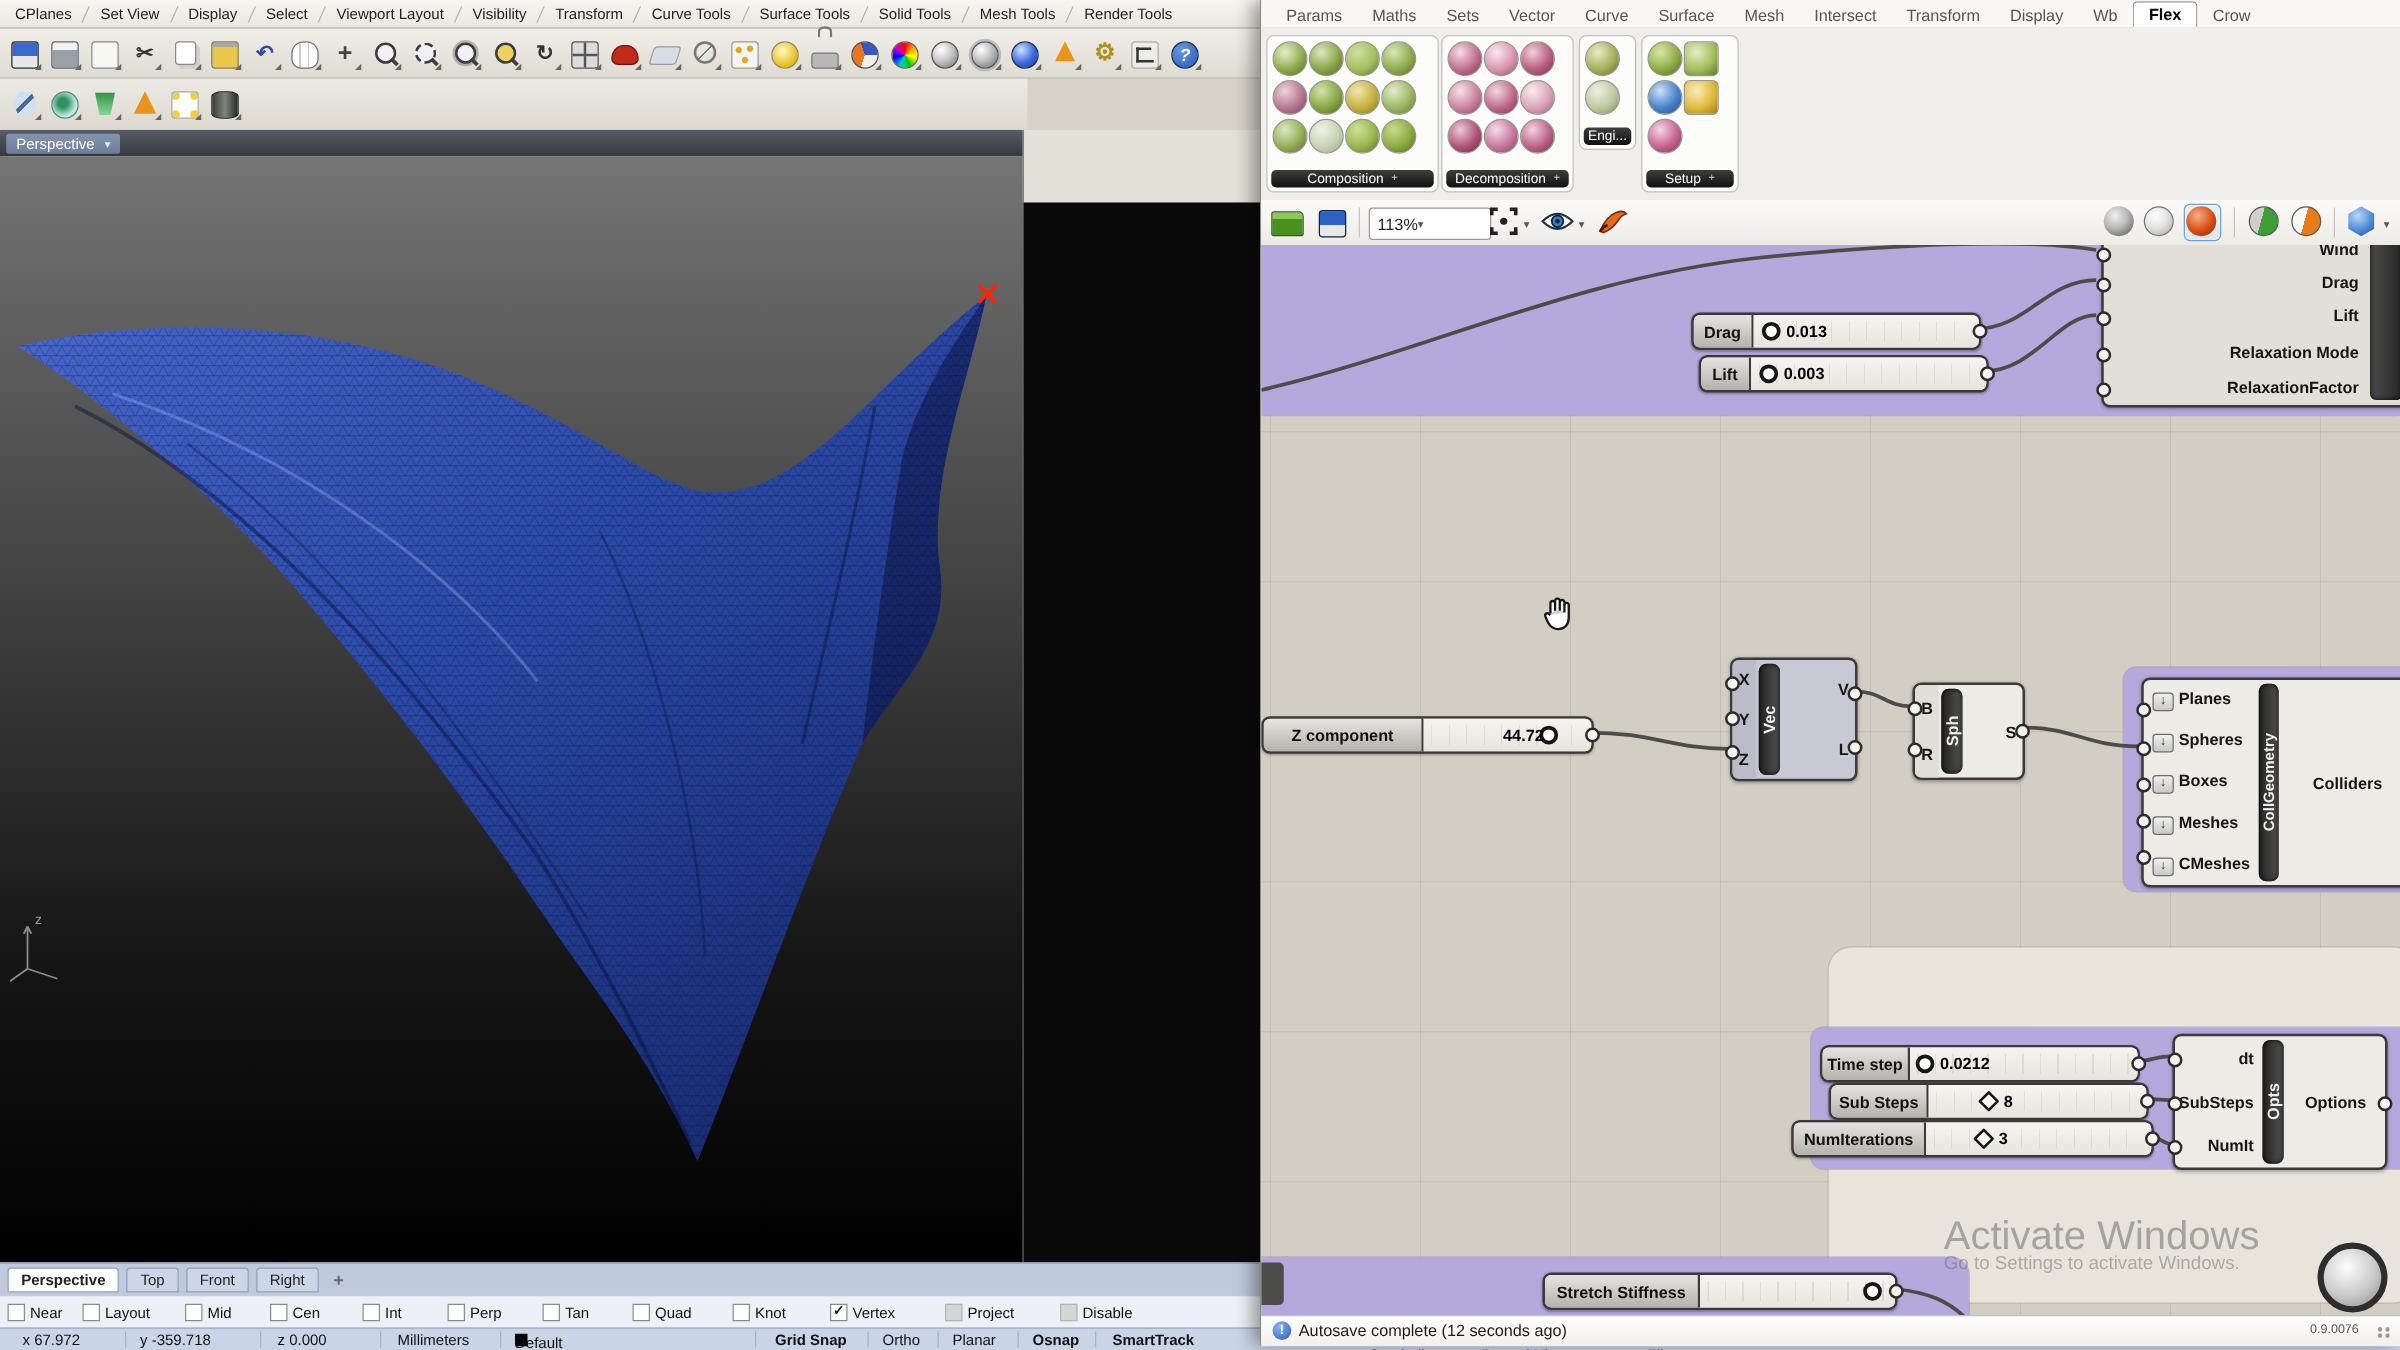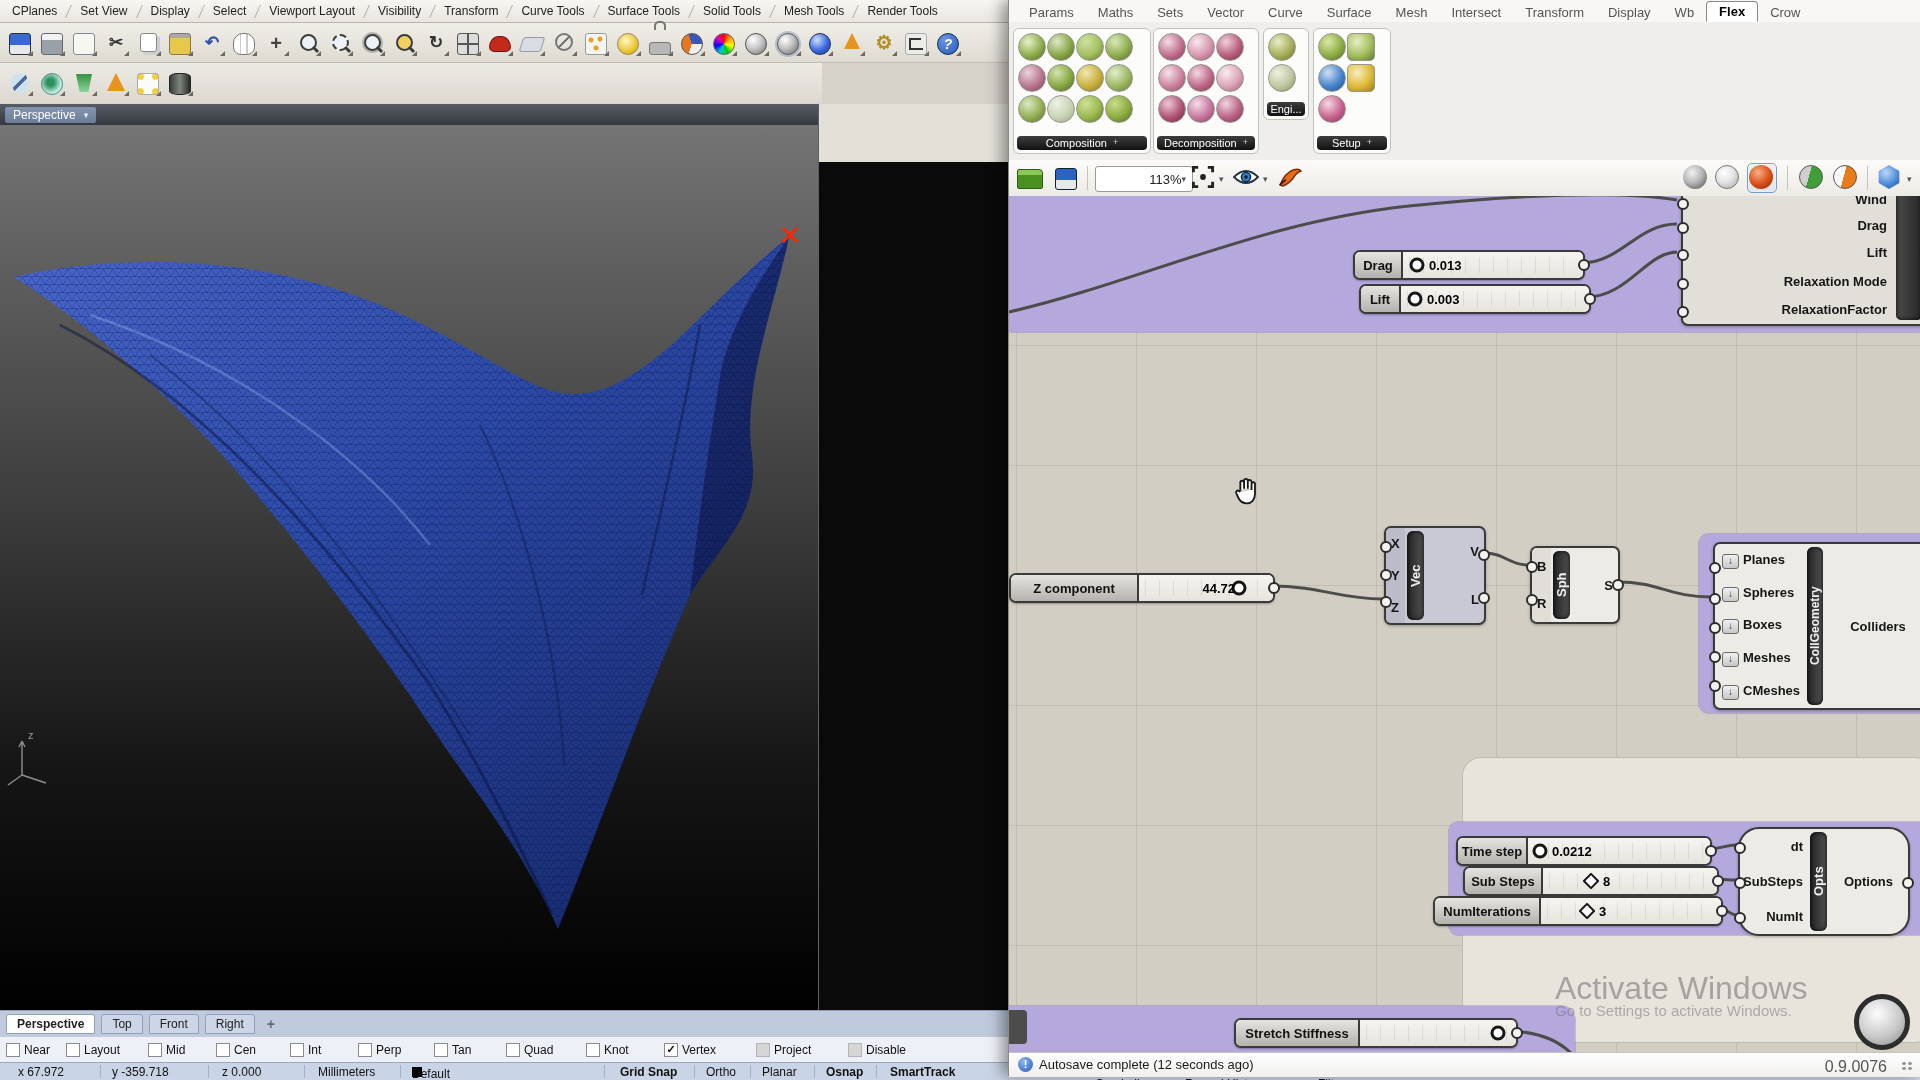--- a/index.html
+++ b/index.html
@@ -41,21 +41,21 @@
   .gm{font-size:13px;color:#555;padding:2px 12px;}
   .gm.active{background:#fff;border:1px solid #8a8a8a;border-bottom:1px solid #fff;border-radius:4px 4px 0 0;color:#000;font-weight:bold;}
   #gh-panels{position:absolute;left:0;top:22px;width:100%;height:138px;background:#efeeec;}
   .ppanel{position:absolute;background:#fcfcfb;border:1px solid #c2c0ba;border-radius:6px;}
   .pgrid{display:grid;gap:3px;padding:4px;}
   .pic{width:26px;height:26px;border-radius:50%;border:1px solid #979790;}
   .plabel{position:absolute;left:3px;right:3px;background:linear-gradient(#3d3d3d,#111);color:#fff;border-radius:4px;font-size:11px;text-align:center;padding:1px 0;display:flex;justify-content:center;gap:6px;}
   #gh-toolbar{position:absolute;left:0;top:160px;width:100%;height:36px;background:linear-gradient(#fcfbf9,#edebe6);border-bottom:1px solid #b9b6ae;}
   .gt{position:absolute;top:5px;width:26px;height:26px;}
   .gtsep{position:absolute;top:6px;width:1px;height:24px;background:#c6c3bb;}
-  #zoomsel{position:absolute;left:86px;top:6px;width:84px;height:24px;background:#fff;border:1px solid #9a9a9a;border-radius:3px;font-size:13px;display:flex;align-items:center;padding:0 6px;justify-content:flex-end;color:#222;}
+  #zoomsel{position:absolute;left:86px;top:6px;width:84px;height:24px;background:#fff;border:1px solid #9a9a9a;border-radius:3px;font-size:13px;display:flex;align-items:center;padding:0 6px;justify-content:flex-start;color:#222;}
   .gsp{width:24px;height:24px;border-radius:50%;}
   .caret{font-size:9px;color:#555;}
   #gh-canvas{position:absolute;left:0;top:196px;width:912px;height:856px;overflow:hidden;background:#d2cec4;
     background-image:linear-gradient(rgba(105,100,88,.15) 1px,transparent 1px),linear-gradient(90deg,rgba(105,100,88,.15) 1px,transparent 1px);
     background-size:120px 120px;background-position:7px 29px;}
   .grp{position:absolute;background:#b5a8dd;box-shadow:0 0 0 1px rgba(110,90,180,.3);}
   .lgrp{position:absolute;background:#e8e4dc;border-radius:18px;box-shadow:0 0 0 1px rgba(140,130,110,.25);}
   #wires{position:absolute;left:0;top:0;z-index:3;pointer-events:none;}
   .gs{position:absolute;height:26px;border:2px solid #3a3a38;border-radius:7px;background:#f2f0ec;display:flex;z-index:4;box-shadow:0 1px 2px rgba(0,0,0,.3);}
   .gs .lab{background:linear-gradient(#e6e4e0,#b4b2ac);border-right:2px solid #3a3a38;border-radius:5px 0 0 5px;font-weight:bold;font-size:13px;display:flex;align-items:center;justify-content:center;color:#111;white-space:nowrap;padding:0 4px;box-sizing:border-box;flex:0 0 auto;}
@@ -70,21 +70,21 @@
   .core{margin:3px 2px;background:linear-gradient(90deg,#525252,#232323);border-radius:6px;color:#f0f0f0;font-weight:bold;font-size:13px;display:flex;align-items:center;justify-content:center;writing-mode:vertical-rl;transform:rotate(180deg);box-shadow:inset 0 0 4px #000;padding:2px 1px;}
   .dchip{display:inline-block;width:15px;height:13px;border:1px solid #6a6a6a;background:linear-gradient(#f0f0f0,#c8c8c8);border-radius:3px;font-size:10px;line-height:12px;text-align:center;color:#333;font-weight:bold;margin-right:4px;}
   #flexpanel{position:absolute;left:672px;top:-14px;width:246px;height:140px;border:2px solid #3a3a38;border-radius:7px;background:#e2dfd9;z-index:4;box-shadow:0 1px 3px rgba(0,0,0,.3);}
   #flexpanel .frow{position:absolute;right:42px;font-size:13px;font-weight:bold;color:#151515;white-space:nowrap;}
   #flexbar{position:absolute;left:213px;top:4px;bottom:4px;width:26px;background:linear-gradient(90deg,#4c4c4c,#262626);border-radius:5px;box-shadow:inset 0 0 4px #000;}
   #watermark1{position:absolute;left:546px;top:774px;font-size:32px;color:rgba(110,110,110,.55);z-index:6;}
   #watermark2{position:absolute;left:546px;top:806px;font-size:15px;color:rgba(110,110,110,.5);z-index:6;}
   #navball{position:absolute;left:845px;top:798px;width:56px;height:56px;border-radius:50%;background:radial-gradient(circle at 40% 32%,#fdfdfd,#c9c9c9 55%,#8a8a8a);border:5px solid #2d2d2d;box-sizing:border-box;z-index:6;}
   #gh-status{position:absolute;left:0;top:1052px;width:100%;height:24px;background:linear-gradient(#fefefe,#f1f0ee);border-top:1px solid #c6c4be;}
   #gh-status .msg{position:absolute;left:30px;top:4px;font-size:13px;color:#1a1a1a;}
-  #gh-status .ver{position:absolute;right:34px;top:5px;font-size:16px;color:#555;}
+  #gh-status .ver{position:absolute;right:34px;top:5px;font-size:10px;color:#555;}
   .infoicon{position:absolute;left:9px;top:4px;width:15px;height:15px;border-radius:50%;background:radial-gradient(circle at 35% 30%,#8ab4f0,#2a5ab8);color:#fff;font-size:11px;font-weight:bold;text-align:center;line-height:15px;}
   .grip{position:absolute;right:8px;top:8px;width:12px;height:10px;background:
     radial-gradient(circle,#999 1.5px,transparent 2px) 0 0/6px 5px;}
   .selbox{outline:1.5px solid #6f9fd8;outline-offset:1px;background:rgba(150,195,250,.18);border-radius:3px;}
 </style>
 </head>
 <body>
 
 <div id="screen">
 
@@ -638,21 +638,21 @@
         <div class="ncol" style="flex:1;align-items:center;">
           <span>Colliders</span>
         </div>
         <span class="sock" style="left:-6px;top:18px;"></span>
         <span class="sock" style="left:-6px;top:49px;"></span>
         <span class="sock" style="left:-6px;top:78px;"></span>
         <span class="sock" style="left:-6px;top:107px;"></span>
         <span class="sock" style="left:-6px;top:136px;"></span>
       </div>
 
-      <div class="gnode" style="left:729px;top:631px;width:168px;height:105px;border-radius:21px;">
+      <div class="gnode" style="left:729px;top:631px;width:168px;height:105px;">
         <div class="ncol" style="width:58px;align-items:flex-end;">
           <span>dt</span>
           <span>SubSteps</span>
           <span>NumIt</span>
         </div>
         <div class="core">Opts</div>
         <div class="ncol" style="flex:1;align-items:center;">
           <span>Options</span>
         </div>
         <span class="sock" style="left:-6px;top:13px;"></span>

